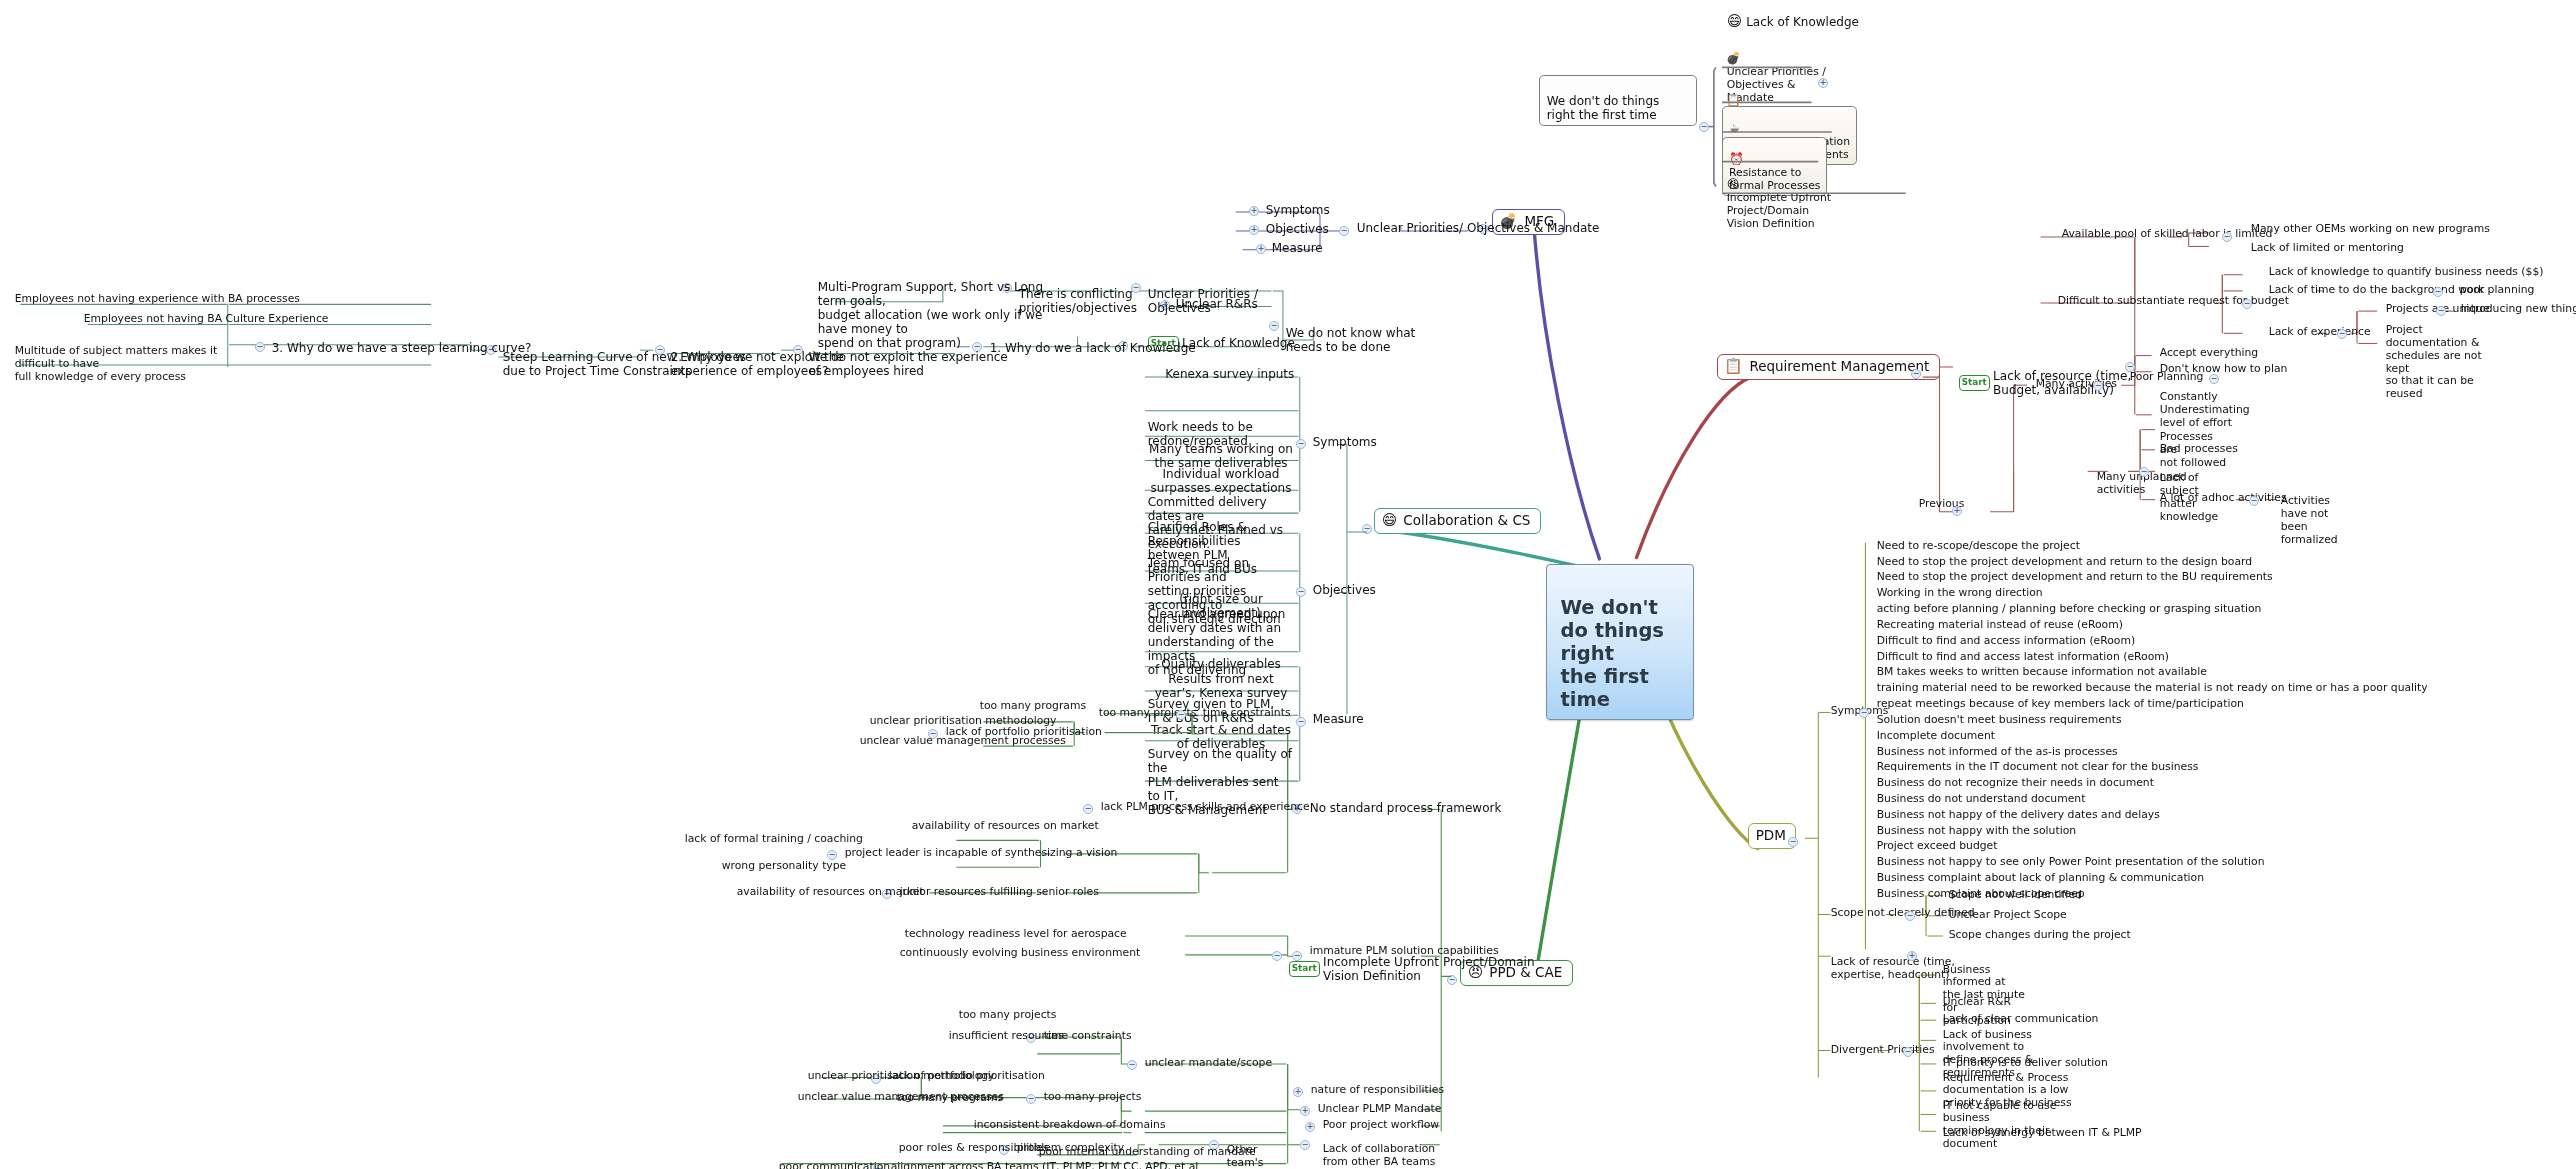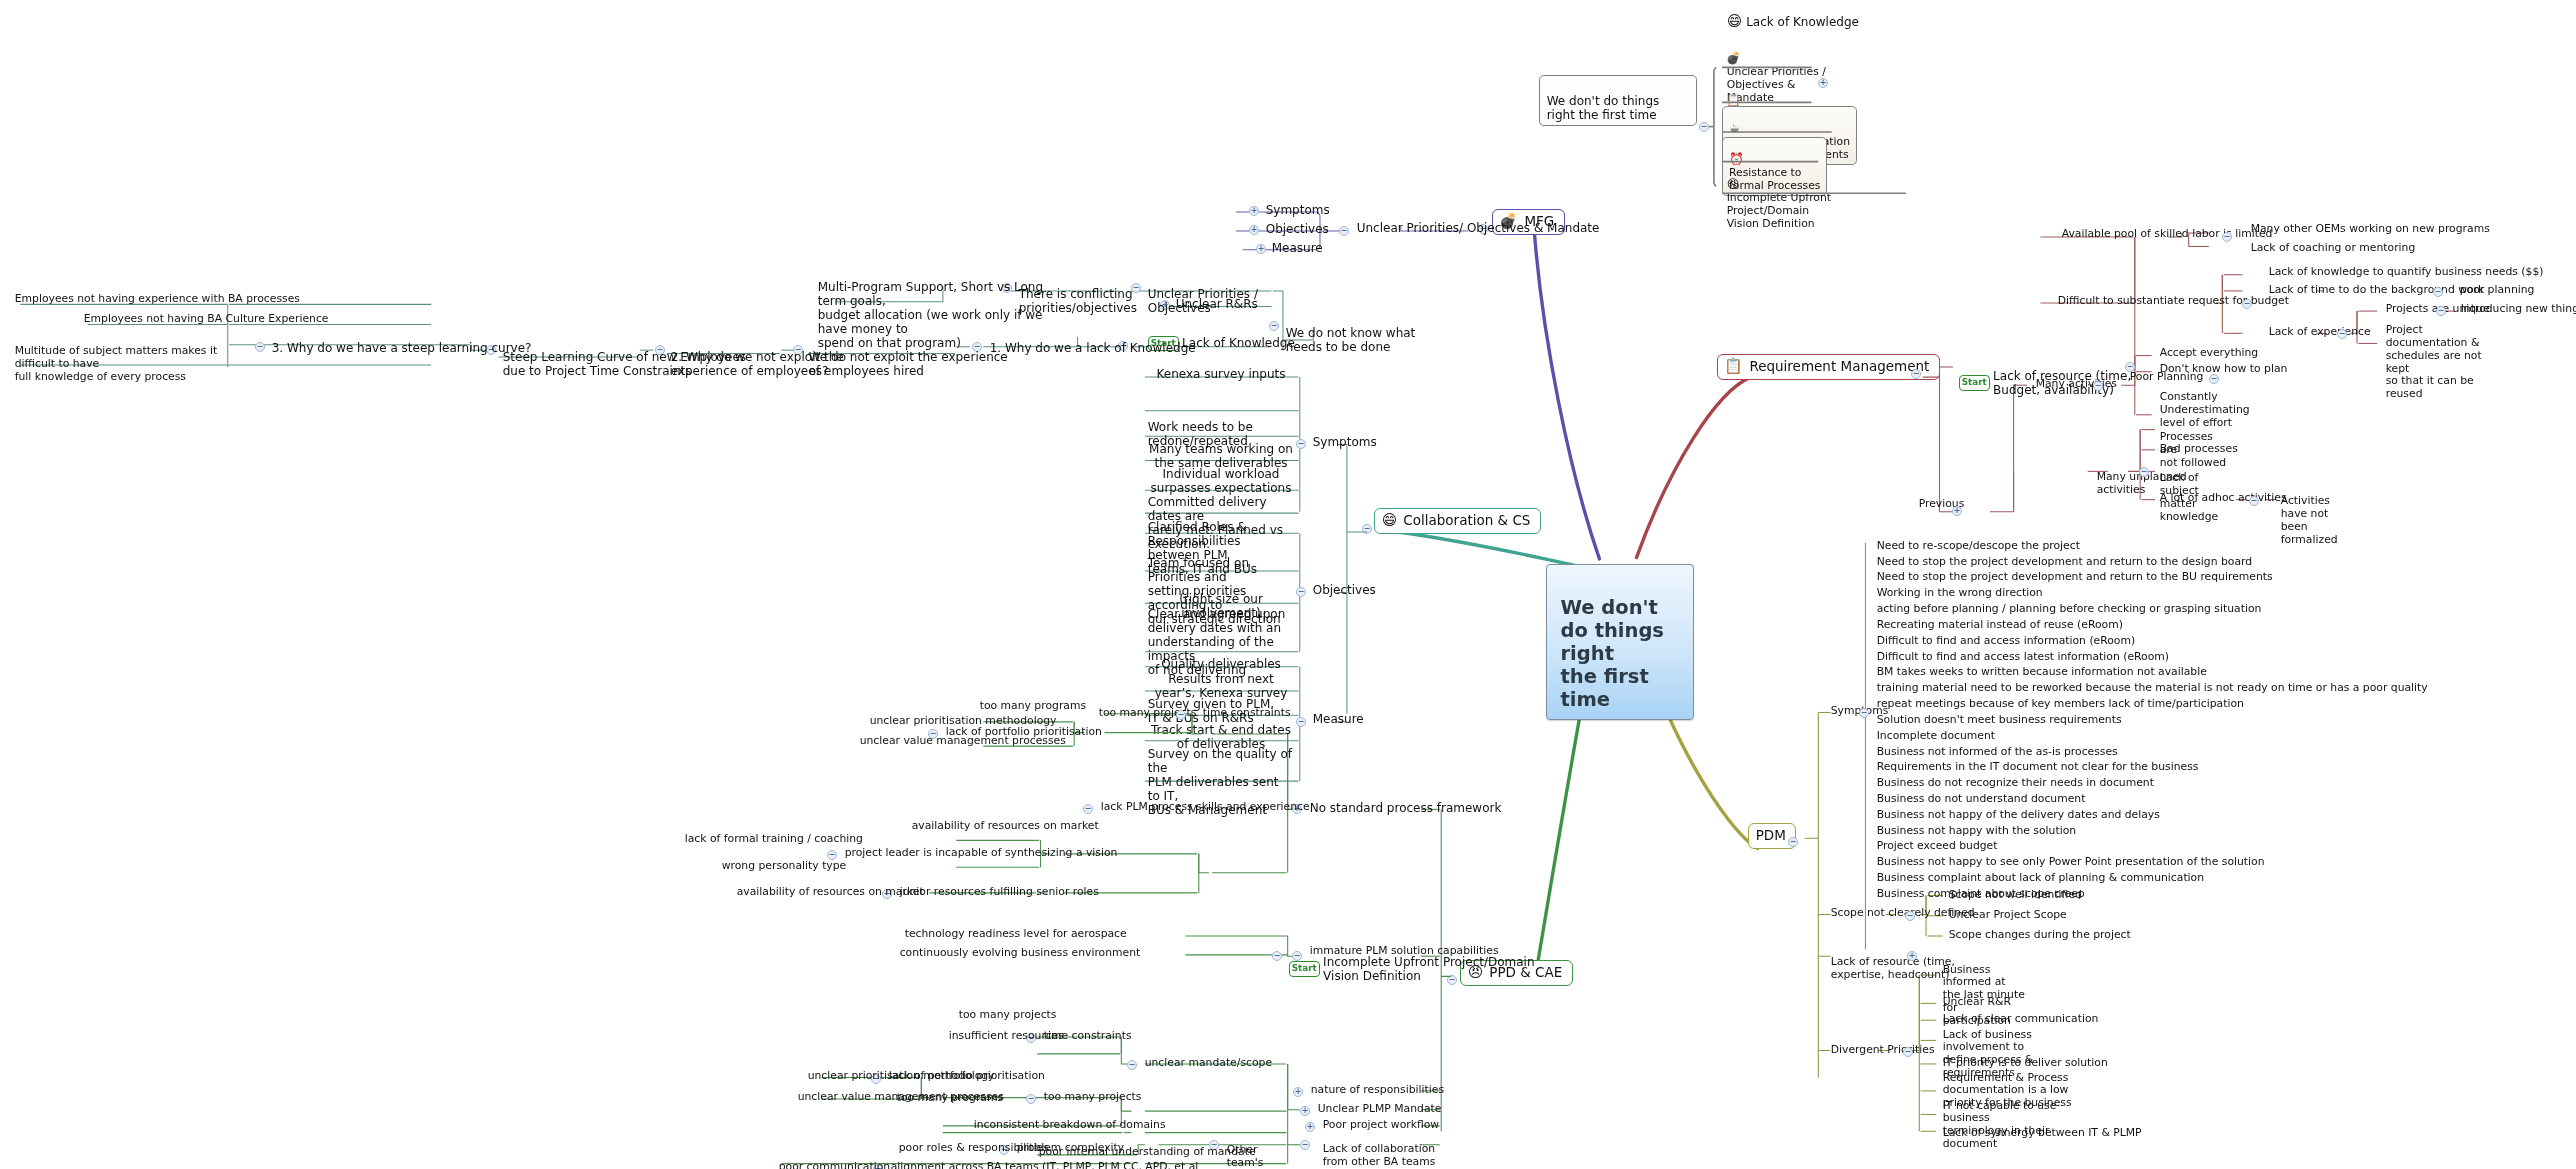--- a/index.html
+++ b/index.html
@@ -356,21 +356,21 @@
 <div class="node u sz12 nowrap" style="left:1310px;top:582px;">
   <span>Objectives</span>
 </div>
 <div class="dot" data-sign="−" style="left:1296px;top:587px;"></div>
 
 <div class="node u sz12 nowrap" style="left:1310px;top:711px;">
   <span>Measure</span>
 </div>
 <div class="dot" data-sign="−" style="left:1296px;top:717px;"></div>
 
-<div class="node u sz12" style="left:1145px;top:366px;width:152px;text-align:center;"><span>Kenexa survey inputs</span></div>
+<div class="node u sz12" style="left:1145px;top:366px;width:152px;text-align:right;"><span>Kenexa survey inputs</span></div>
 <div class="node u sz12" style="left:1145px;top:419px;width:152px;"><span>Work needs to be redone/repeated</span></div>
 <div class="node u sz12" style="left:1145px;top:441px;width:152px;text-align:center;"><span>Many teams working on
 the same deliverables</span></div>
 <div class="node u sz12" style="left:1145px;top:466px;width:152px;text-align:center;"><span>Individual workload
 surpasses expectations</span></div>
 <div class="node u sz12" style="left:1145px;top:494px;width:152px;"><span>Committed delivery dates are
 rarely met. Planned vs execution.</span></div>
 
 <div class="node u sz12" style="left:1145px;top:519px;width:152px;"><span>Clarified Roles &amp;
 Responsibilities between PLM
@@ -456,21 +456,21 @@
 
 <div class="node u sz11 nowrap" style="left:2059px;top:227px;">
   <span>Available pool of skilled labor is limited</span>
 </div>
 <div class="dot" data-sign="−" style="left:2222px;top:232px;"></div>
 
 <div class="node u sz11 nowrap" style="left:2248px;top:222px;">
   <span>Many other OEMs working on new programs</span>
 </div>
 <div class="node u sz11 nowrap" style="left:2248px;top:241px;">
-  <span>Lack of coaching or mentoring</span>
+  <span>Lack of limited or mentoring</span>
 </div>
 
 <div class="node u sz11 nowrap" style="left:2055px;top:294px;">
   <span>Difficult to substantiate request for budget</span>
 </div>
 <div class="dot" data-sign="−" style="left:2242px;top:299px;"></div>
 
 <div class="node u sz11 nowrap" style="left:2266px;top:265px;">
   <span>Lack of knowledge to quantify business needs ($$)</span>
 </div>

